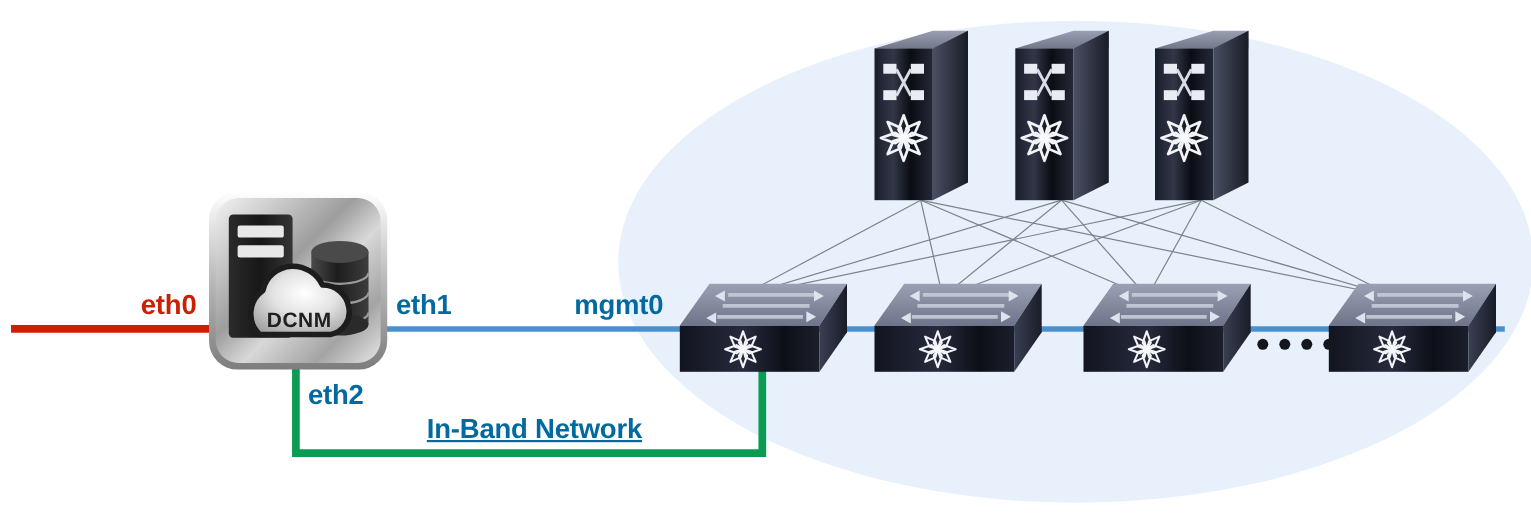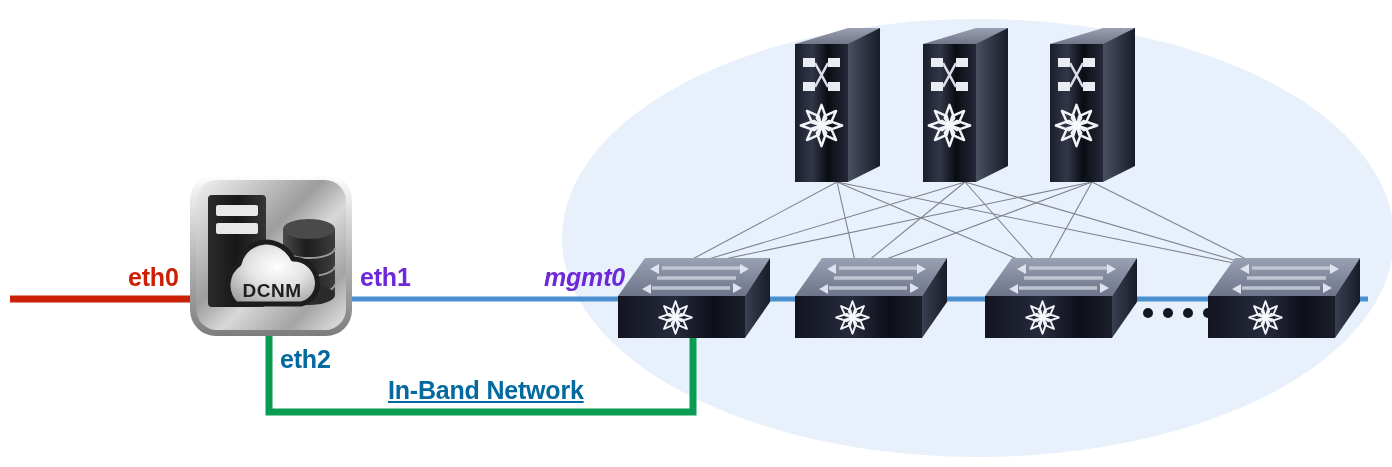--- a/index.html
+++ b/index.html
@@ -27,27 +27,27 @@
   .label {
     position: absolute;
     white-space: nowrap;
     font-family: "Liberation Sans", sans-serif;
     font-size: 25px;
     font-weight: 600;
     line-height: 31px;
     letter-spacing: -0.2px;
   }
   .label-red   { color: #cc2006; }
-  .label-blue  { color: #6d28d9; }
+  .label-blue  { color: #0369a1; }
   .label-green { color: #0369a1; }
 
   #lbl-eth0      { left: 128px; top: 262px; }
   #lbl-mgmtnet   { left: 6px;   top: 305px; width: 175px; white-space: normal; }
   #lbl-eth1      { left: 360px; top: 262px; }
-  #lbl-mgmt0     { left: 544px; top: 262px; font-style: italic; }
+  #lbl-mgmt0     { left: 522px; top: 262px; }
   #lbl-oobnet    { left: 360px; top: 305px; }
   #lbl-eth2      { left: 280px; top: 344px; }
   #lbl-inbandnet { left: 388px; top: 375px; text-decoration: underline; }
 </style>
 </head>
 <body>
 
 <div id="diagram">
 
   <svg class="layer" viewBox="0 0 1392 467">

